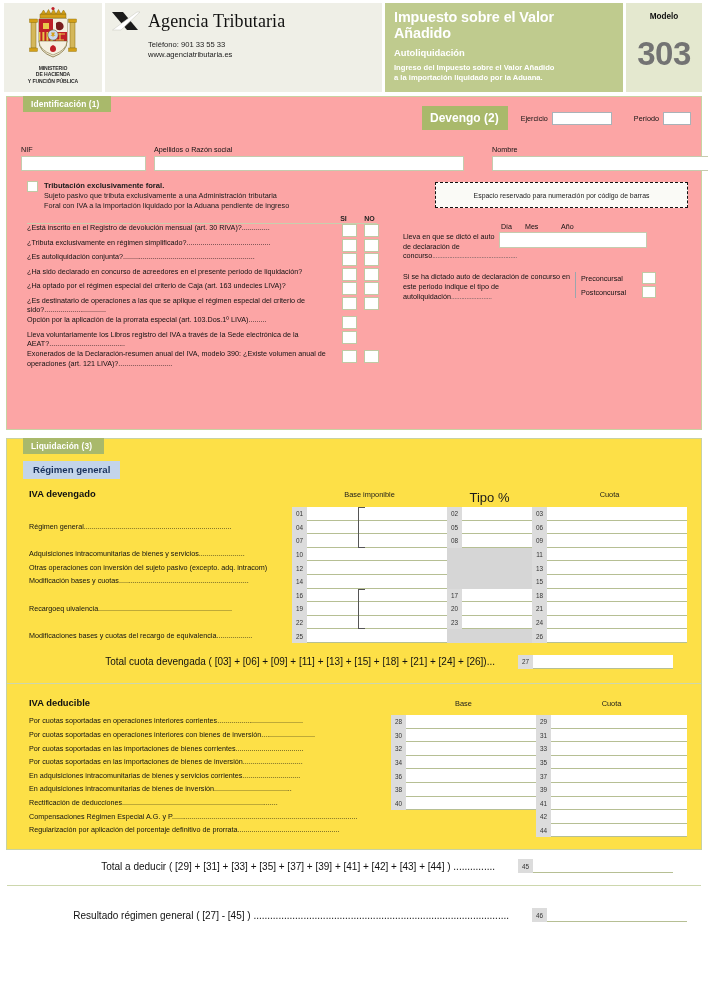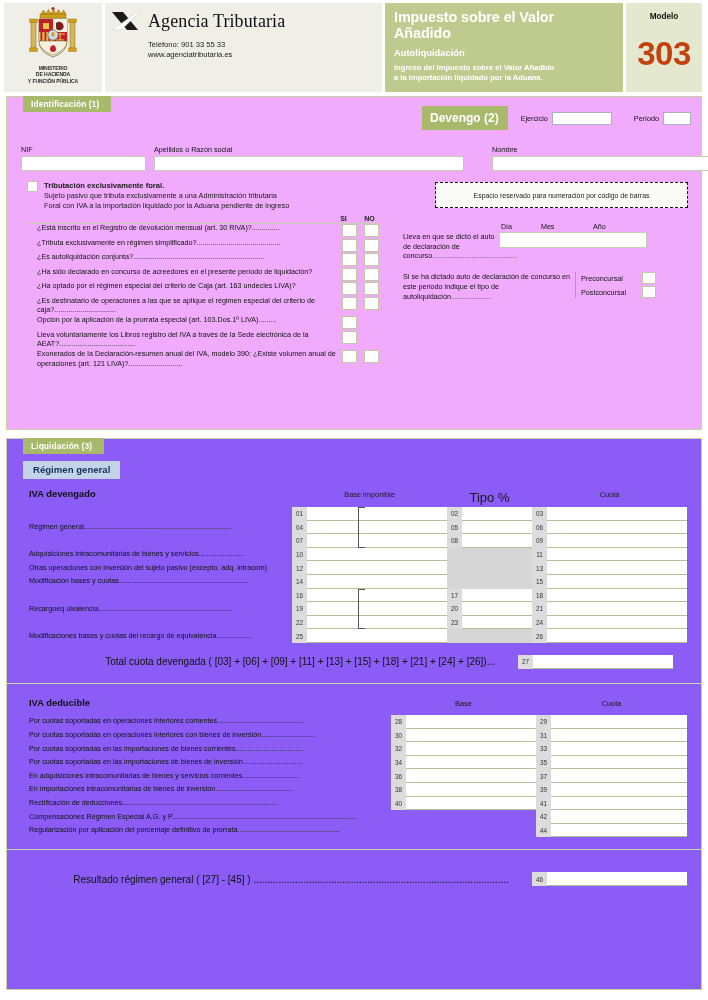--- a/index.html
+++ b/index.html
@@ -63,27 +63,27 @@
   .ttl-1 { font-size: 14.4px; font-weight: bold; line-height: 1.1; letter-spacing: -0.1px; }
   .ttl-2 { font-size: 9.4px; font-weight: bold; margin-top: 5px; }
   .ttl-3 { font-size: 7.6px; font-weight: bold; line-height: 1.3; margin-top: 5px; }
   .hdr-modelo {
     width: 76px;
     background: #e4e8cf;
     display: flex; flex-direction: column;
     align-items: center;
   }
   .modelo-label { font-size: 8.2px; font-weight: bold; margin-top: 9px; color: #111; }
-  .modelo-num { font-size: 33px; font-weight: bold; margin-top: 14px; color: #c2410c; letter-spacing: -0.5px; }
+  .modelo-num { font-size: 33px; font-weight: bold; margin-top: 14px; color: #737373; letter-spacing: -0.5px; }
 
   
   .section {
     margin: 0 6px;
     border: 1px solid #c8d2a2;
-    background: #f0abfc;
+    background: #fca5a5;
     position: relative;
   }
   .sec-tab {
     position: absolute;
     top: -1px; left: 16px;
     background: #a9b96b;
     color: #ffffff;
     font-size: 8.4px; font-weight: bold;
     padding: 2.5px 12px 3px 8px;
     letter-spacing: 0.1px;
@@ -166,44 +166,43 @@
   .sino-head .gap { width: 7px; }
   .q-row {
     display: flex; align-items: flex-start;
     margin-bottom: 0.5px;
   }
   .q-text {
     flex: 1 1 auto;
     font-size: 7.2px; line-height: 1.33;
     padding-right: 3px;
     color: #111;
-    margin-left: 10px;
   }
   .q-boxes { display: flex; gap: 7px; flex: 0 0 auto; padding-top: 1px; }
   .q-boxes .chk { width: 15px; height: 13px; border-color: #c0c9a4; }
   .q-boxes .chk.blank { border-color: transparent; background: transparent; }
 
   
   .concurso { position: absolute; top: 126px; left: 396px; width: 292px; }
-  .dma-head { display: flex; gap: 16px; margin-left: 98px; margin-bottom: 1px; }
+  .dma-head { display: flex; gap: 0; margin-left: 98px; margin-bottom: 1px; }
   .dma-head span { font-size: 7.1px; color: #111; }
   .dma-d { width: 24px; }
   .dma-m { width: 36px; }
   .conc-row1 { display: flex; align-items: flex-start; }
   .conc-lbl { font-size: 7.2px; line-height: 1.35; width: 96px; color: #111; }
   .fecha-box { width: 148px; height: 16px; border: 1px solid #c5cbae; background: #fff; }
   .conc-row2 { display: flex; align-items: flex-start; margin-top: 11px; }
   .conc-lbl2 { font-size: 7.2px; line-height: 1.35; width: 172px; color: #111; }
   .pre-post { display: flex; flex-direction: column; border-left: 1px solid #9aa6ad; padding-left: 5px; gap: 2px; }
   .pp-row { display: flex; align-items: center; gap: 6px; }
   .pp-row span { font-size: 7.2px; width: 55px; color: #111; }
   .pp-row .chk { width: 14px; height: 12px; border-color: #c0c9a4; }
 
   
-  #sec-liq { height: 552px; margin-top: 8px; background: #8b5cf6; border-color: #c8d2a2; }
+  #sec-liq { height: 412px; margin-top: 8px; background: #fde047; border-color: #c8d2a2; }
   .liq-body { position: relative; height: 100%; padding-top: 16px; }
   .rg-badge {
     display: inline-block;
     background: #c3d4ea; color: #18305a;
     font-size: 9.6px; font-weight: bold;
     padding: 3px 10px 4px 10px;
     margin: 6px 0 0 16px;
   }
 
   .block { position: relative; padding: 0 14px; }
@@ -424,21 +423,21 @@
             </div>
           </div>
           <div class="q-row">
             <div class="q-text">¿Ha optado por el régimen especial del criterio de Caja (art. 163 undecies LIVA)?</div>
             <div class="q-boxes">
               <div class="chk"></div>
               <div class="chk"></div>
             </div>
           </div>
           <div class="q-row">
-            <div class="q-text">¿Es destinatario de operaciones a las que se aplique el régimen especial del criterio de caja?...............................</div>
+            <div class="q-text">¿Es destinatario de operaciones a las que se aplique el régimen especial del criterio de sido?...............................</div>
             <div class="q-boxes">
               <div class="chk"></div>
               <div class="chk"></div>
             </div>
           </div>
           <div class="q-row">
             <div class="q-text">Opción por la aplicación de la prorrata especial (art. 103.Dos.1º LIVA).........</div>
             <div class="q-boxes">
               <div class="chk"></div>
               <div class="chk blank"></div>
@@ -650,21 +649,21 @@
             <div class="cellbox w-cuota2"></div>
           </div>
           <div class="grid-row">
             <div class="row-label">En adquisiciones intracomunitarias de bienes y servicios corrientes.............................</div>
             <div class="cellnum">36</div>
             <div class="cellbox w-base2"></div>
             <div class="cellnum">37</div>
             <div class="cellbox w-cuota2"></div>
           </div>
           <div class="grid-row">
-            <div class="row-label">En importaciones intracomunitarias de bienes de inversión.......................................</div>
+            <div class="row-label">En adquisiciones intracomunitarias de bienes de inversión.......................................</div>
             <div class="cellnum">38</div>
             <div class="cellbox w-base2"></div>
             <div class="cellnum">39</div>
             <div class="cellbox w-cuota2"></div>
           </div>
           <div class="grid-row">
             <div class="row-label">Rectificación de deducciones..............................................................................</div>
             <div class="cellnum">40</div>
             <div class="cellbox w-base2"></div>
             <div class="cellnum">41</div>
@@ -677,20 +676,25 @@
             <div class="cellbox w-cuota2"></div>
           </div>
           <div class="grid-row">
             <div class="row-label">Regularización por aplicación del porcentaje definitivo de prorrata...................................................</div>
             <div class="spacer-base"></div>
             <div class="cellnum">44</div>
             <div class="cellbox w-cuota2"></div>
           </div>
         </div>
 
+      <div class="total-row" style="margin-top:22px;">
+        <div class="total-lbl">Total a deducir ( [29] + [31] + [33] + [35] + [37] + [39] + [41] + [42] + [43] + [44] ) ...............</div>
+        <div class="cellnum">45</div>
+        <div class="total-box"></div>
+      </div>
     </div>
 
     <div class="divider-green" style="margin-top:12px;"></div>
 
     <div class="total-row" style="margin-top:22px;">
       <div class="total-lbl">Resultado régimen general ( [27] - [45] ) ............................................................................................</div>
       <div class="cellnum">46</div>
       <div class="total-box"></div>
     </div>
 

